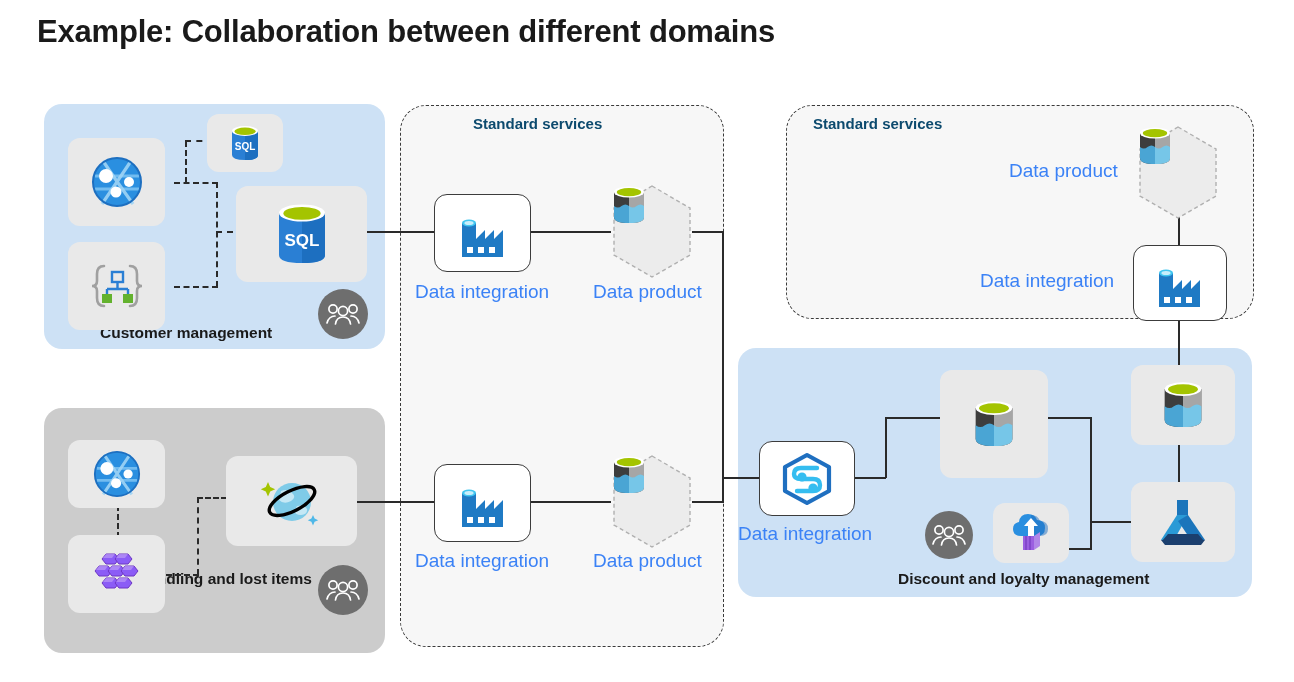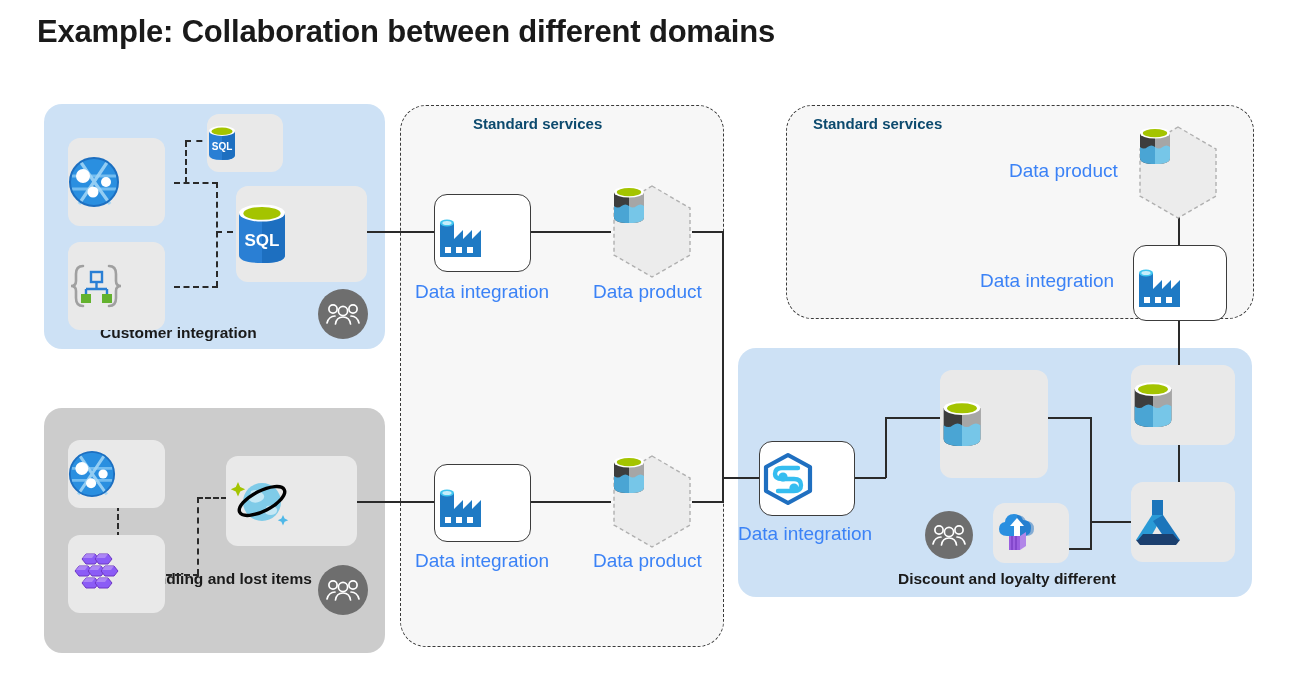--- a/index.html
+++ b/index.html
@@ -15,21 +15,21 @@
   .panel-gray{background:#cccccc;}
   .panel-dashed{background:#f7f7f7;border:1.6px dashed #3a3a3a;border-radius:26px;}
 
   .panel-title{position:absolute;font-size:15.5px;font-weight:bold;color:#1a1a1a;
                white-space:nowrap;}
   .dashed-title{position:absolute;font-size:15px;font-weight:bold;color:#0c4a6e;
                 white-space:nowrap;}
 
   
   .tile{position:absolute;background:#e9e9e9;border-radius:12px;
-        display:flex;align-items:center;justify-content:flex-start;}
+        display:flex;align-items:center;justify-content:center;}
   .tile-white{background:#ffffff;border:1.3px solid #3c3c3c;border-radius:13px;}
 
   
   .hex{position:absolute;display:flex;align-items:center;justify-content:center;}
   .hex svg{position:absolute;left:0;top:0;}
   .hex .hex-inner{position:relative;z-index:2;display:flex;align-items:center;justify-content:center;width:100%;height:100%;}
 
   .caption{position:absolute;font-size:19px;color:#3b82f6;white-space:nowrap;}
 
   
@@ -50,27 +50,27 @@
 
 <div class="title">Example: Collaboration between different domains</div>
 
 <div class="panel panel-dashed" style="left:400px;top:105px;width:322px;height:540px;"></div>
 <div class="dashed-title" style="left:473px;top:115px;">Standard services</div>
 
 <div class="panel panel-dashed" style="left:786px;top:105px;width:466px;height:212px;"></div>
 <div class="dashed-title" style="left:813px;top:115px;">Standard services</div>
 
 <div class="panel panel-blue" style="left:44px;top:104px;width:341px;height:245px;"></div>
-<div class="panel-title" style="left:100px;top:324px;">Customer integration</div>
+<div class="panel-title" style="left:100px;top:324px;">Customer management</div>
 
 <div class="panel panel-gray" style="left:44px;top:408px;width:341px;height:245px;"></div>
 <div class="panel-title" style="left:69px;top:570px;">Baggage handling and lost items</div>
 
 <div class="panel panel-blue" style="left:738px;top:348px;width:514px;height:249px;"></div>
-<div class="panel-title" style="left:898px;top:570px;">Discount and loyalty different</div>
+<div class="panel-title" style="left:898px;top:570px;">Discount and loyalty management</div>
 
 <div class="wire wire-h" style="left:367px;top:231px;width:68px;"></div>
 
 <div class="wire wire-h" style="left:529px;top:231px;width:82px;"></div>
 
 <div class="wire wire-h" style="left:692px;top:231px;width:31px;"></div>
 
 <div class="wire wire-h" style="left:357px;top:501px;width:78px;"></div>
 
 <div class="wire wire-h" style="left:529px;top:501px;width:82px;"></div>

